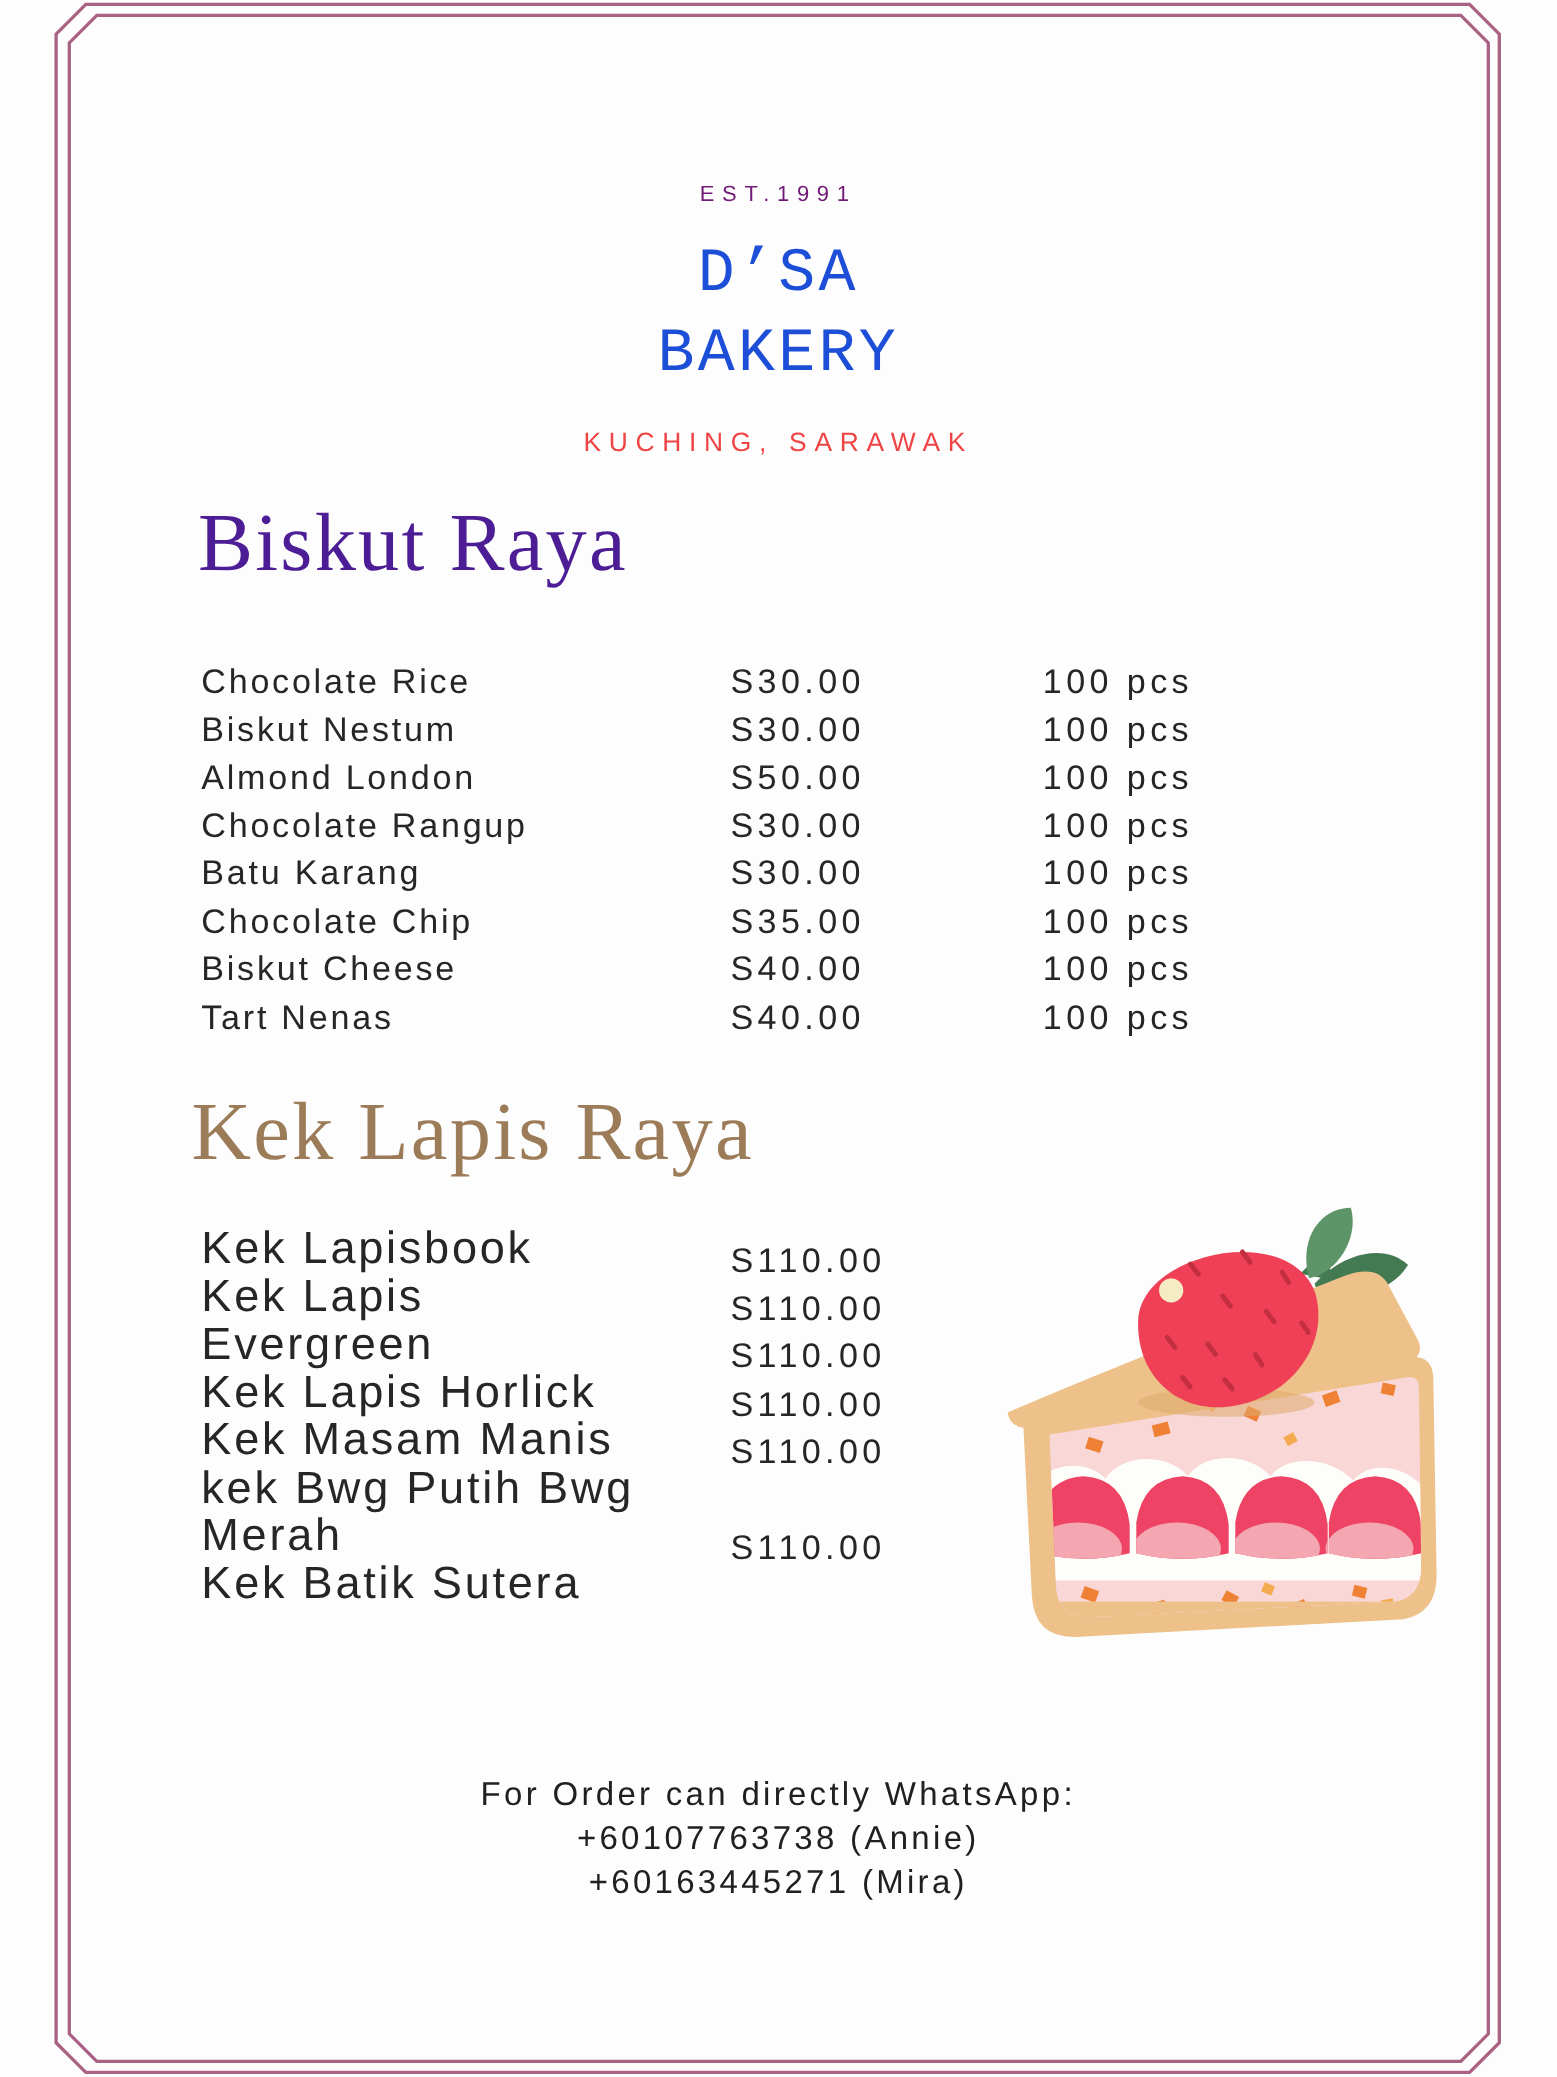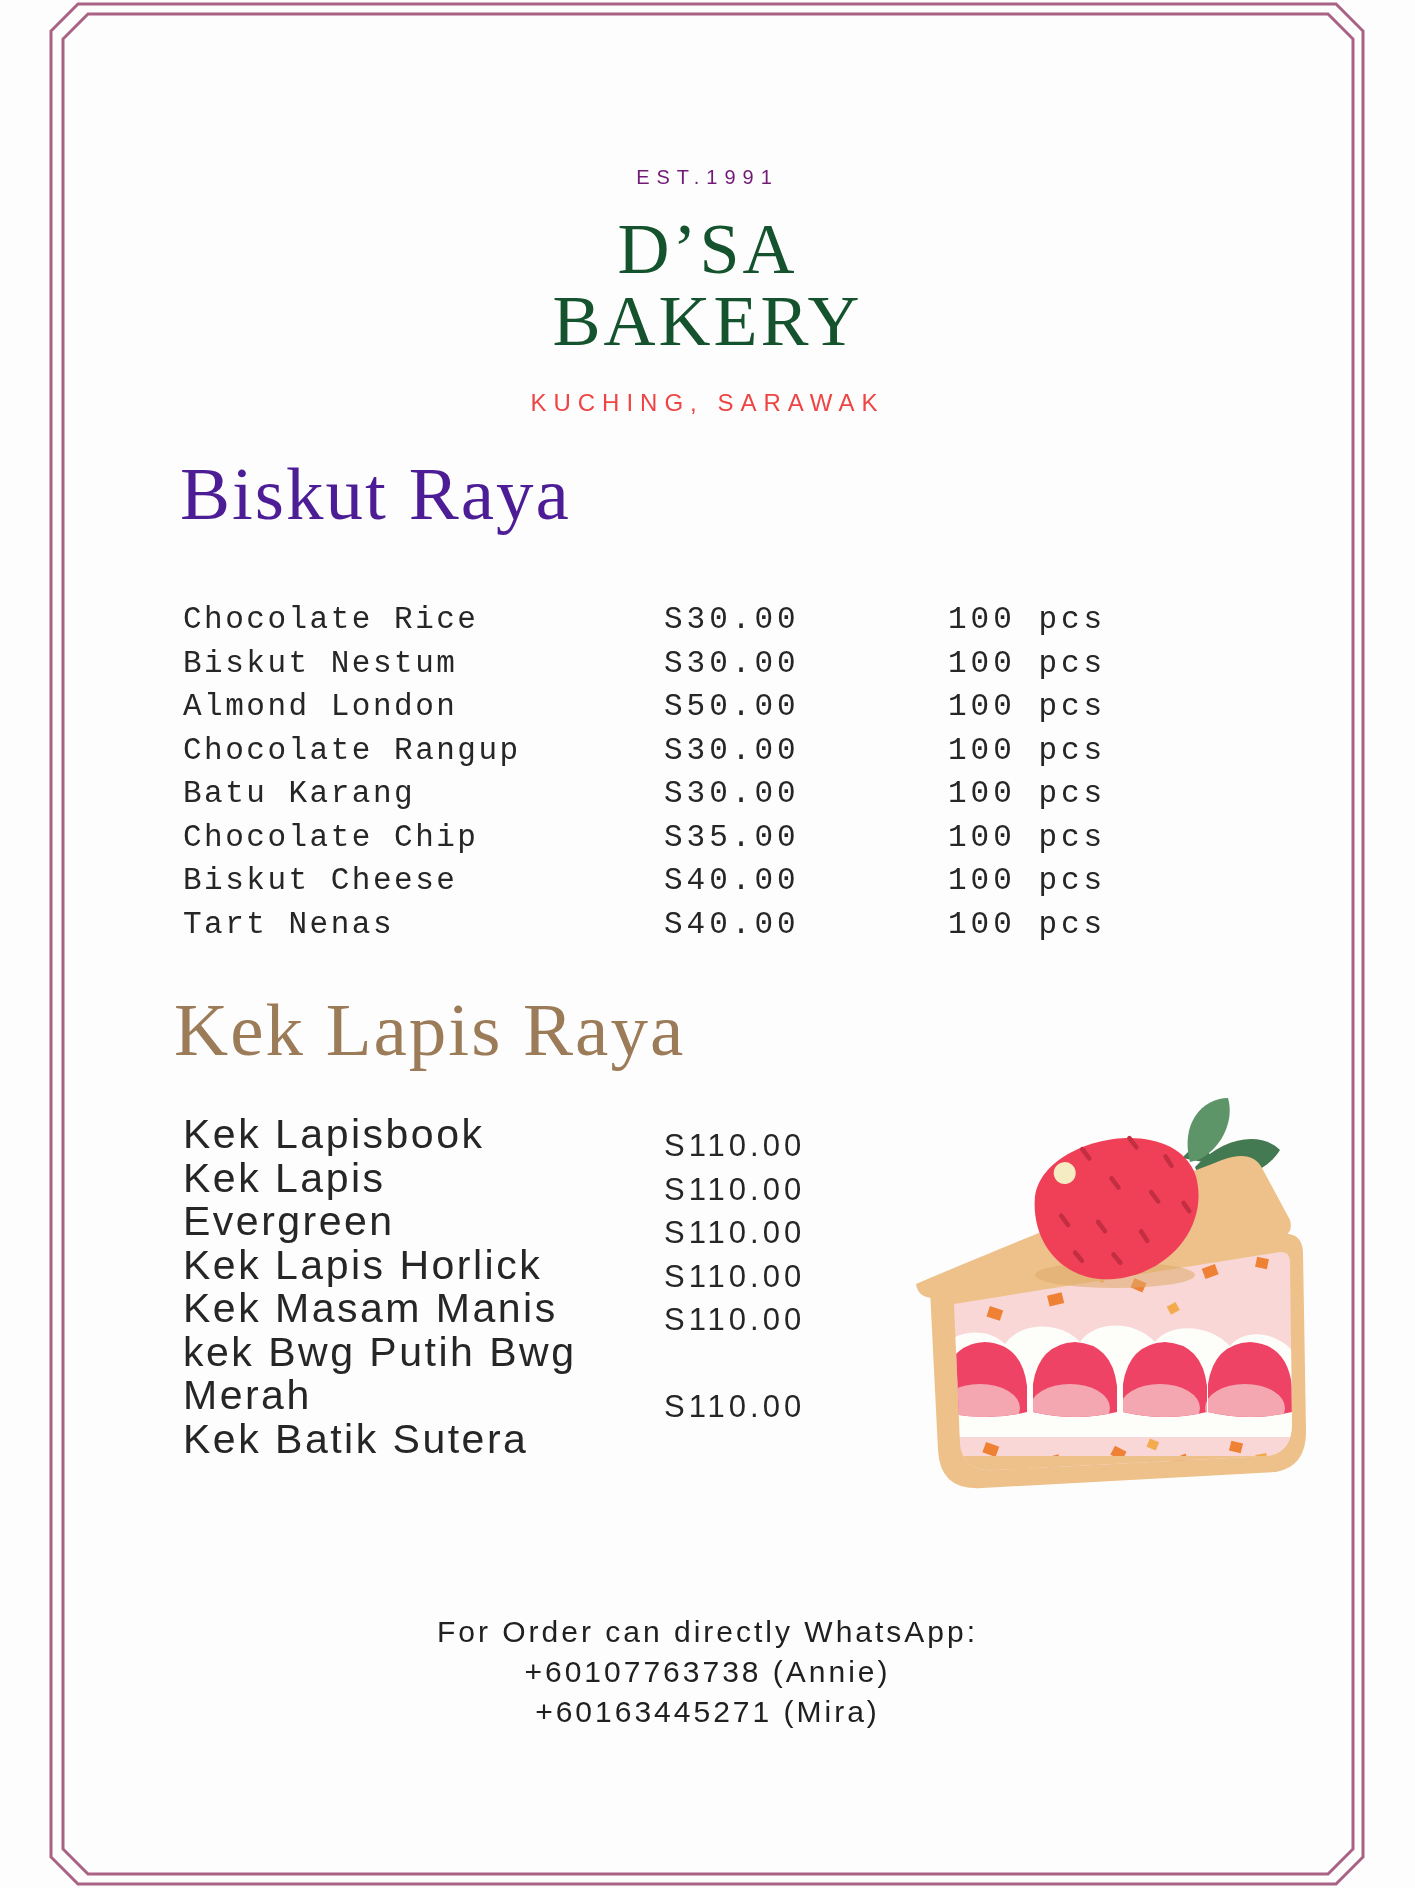--- a/index.html
+++ b/index.html
@@ -11,32 +11,32 @@
     color:#262626;
     overflow:hidden;
   }
   .abs{position:absolute;}
   
   #frame{position:absolute;left:0;top:0;width:1415px;height:1888px;pointer-events:none;}
   #frame path{fill:none;stroke-width:3px;}
   
   .header{position:absolute;left:0;right:0;top:166px;text-align:center;}
   .est{font-size:20px;letter-spacing:7px;color:#701a75;}
-  .brand{font-family:Liberation Serif, serif;font-size:72px;line-height:72px;letter-spacing:3px;margin-top:24px;color:#14532d;}
+  .brand{font-family:Liberation Mono, monospace;font-size:56px;line-height:72px;letter-spacing:3px;margin-top:24px;color:#1d4ed8;}
   .location{font-size:24px;letter-spacing:7px;margin-top:32px;color:#ef4444;}
   
   .section-title{
     font-family:"Liberation Serif", serif;
     font-size:75px;line-height:80px;letter-spacing:2px;
   }
   
   .menu-grid{
     display:grid;
     grid-template-columns:481px 284px 1fr;
-    font-size:31px;line-height:43.5px;font-family:Liberation Mono, monospace;
+    font-size:31px;line-height:43.5px;
   }
   .cell-name{letter-spacing:2.5px;}
   .cell-price{letter-spacing:4px;}
   .cell-qty{letter-spacing:4px;}
   .names-col{font-size:41px;line-height:43.5px;letter-spacing:2.5px;width:400px;}
   .names-col div{min-height:43.5px;}
   .prices-col{font-size:31px;line-height:43.5px;letter-spacing:4px;}
   .price-spacer{height:43.5px;}
   
   .footer{position:absolute;left:0;right:0;top:1612px;text-align:center;font-size:30px;line-height:40px;letter-spacing:3px;color:#202020;}

